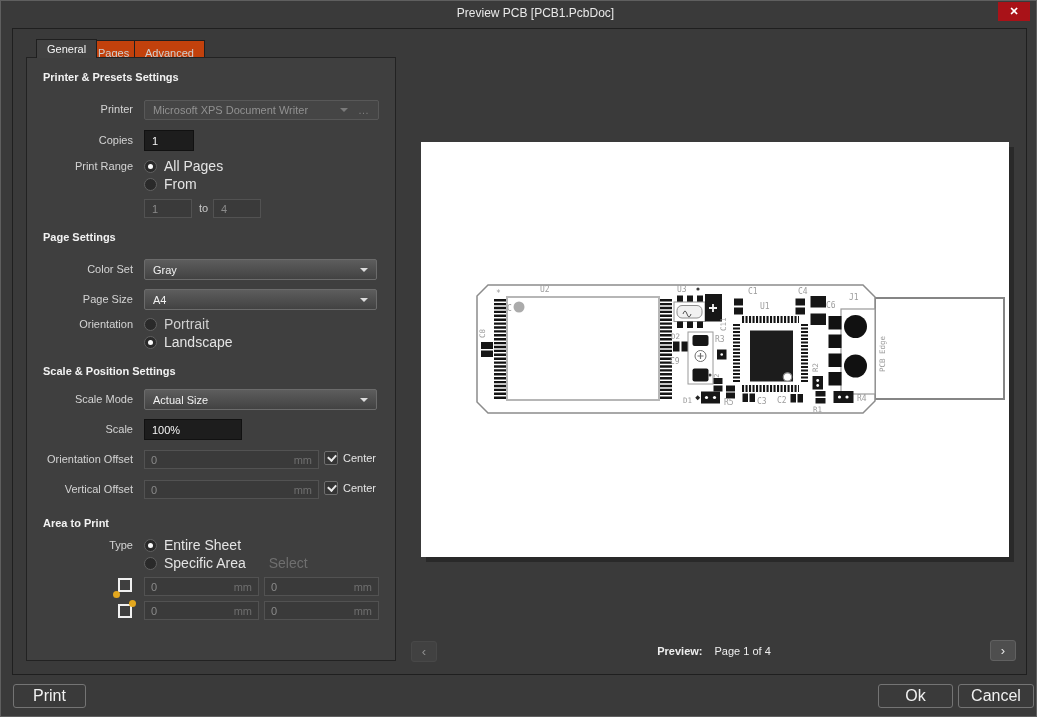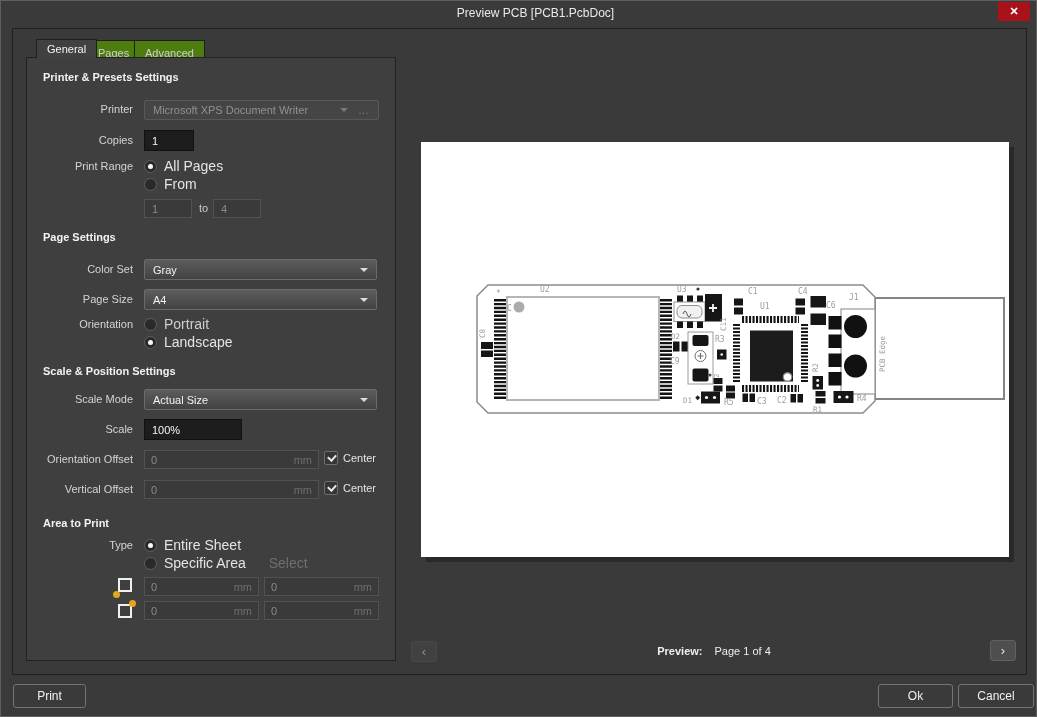--- a/index.html
+++ b/index.html
@@ -15,21 +15,21 @@
   .title { position:absolute; left:0; right:0; top:5px; text-align:center; font-size:12px; color:#e9e9e9;margin-left:34px; }
   .close-btn {
     position:absolute; right:6px; top:1px; width:32px; height:19px;
     background:#a91218; color:#fff; font-size:11px; font-weight:bold;
     display:flex; align-items:center; justify-content:center; cursor:pointer;
   }
   
   .frame { position:absolute; left:11px; top:27px; width:1015px; height:647px; border:1px solid #1f1f1f; }
   
   .tab { position:absolute; top:39px; height:24px; padding:0 10px; font-size:11px;
-         background:#4d7c0f; border:1px solid #1f1f1f; border-bottom:none;
+         background:#c2410c; border:1px solid #1f1f1f; border-bottom:none;
          display:flex; align-items:center; color:#cfcfcf; z-index:2; cursor:pointer; }
   .tab.active { background:#414141; color:#f5f5f5; height:19px; top:38px; z-index:4; }
   .tab1 { left:35px; } .tab2 { left:86px; } .tab3 { left:133px; }
   
   .panel { position:absolute; left:25px; top:56px; width:370px; height:604px;
            background:#3f3f3f; border:1px solid #222; z-index:3; }
   .sect-h { position:absolute; left:16px; font-size:11px; font-weight:bold; color:#f2f2f2; }
   .rowlabel { position:absolute; left:6px; width:100px; text-align:right; font-size:11px; color:#d4d4d4; }
   .ctrl { position:absolute; left:117px; }
   
@@ -67,21 +67,21 @@
   .sheet { position:absolute; left:420px; top:141px; width:588px; height:415px; background:#fff;
            box-shadow:5px 5px 0 0 #292929; }
   .navbtn { position:absolute; width:26px; height:21px; border-radius:3px; display:flex; align-items:center;
             justify-content:center; font-size:13px; cursor:pointer; }
   .navbtn.prev { left:410px; top:640px; background:#414141; color:#8f8f8f; border:1px solid #484848; }
   .navbtn.next { left:989px; top:639px; background:#4e4e4e; color:#e8e8e8; border:1px solid #616161; }
   .preview-status { position:absolute; left:400px; right:9px; top:644px; text-align:center; font-size:11px; color:#eee; }
   .preview-status b { font-weight:bold; margin-right:12px; }
   
   .btn { position:absolute; height:24px; border:1px solid #747474; border-radius:3px; background:transparent;
-         color:#f0f0f0; font-size:12px; font-family:"Liberation Sans",sans-serif; cursor:pointer; }
+         color:#f0f0f0; font-size:16px; font-family:"Liberation Sans",sans-serif; cursor:pointer; }
   .btn.print { left:12px; top:683px; width:73px; }
   .btn.ok { left:877px; top:683px; width:75px; }
   .btn.cancel { left:957px; top:683px; width:76px; }
   
   .pcb-t { font-family:"DejaVu Sans Mono", monospace; fill:#9c9c9c; }
 </style>
 </head>
 <body>
 
 <div class="window">

